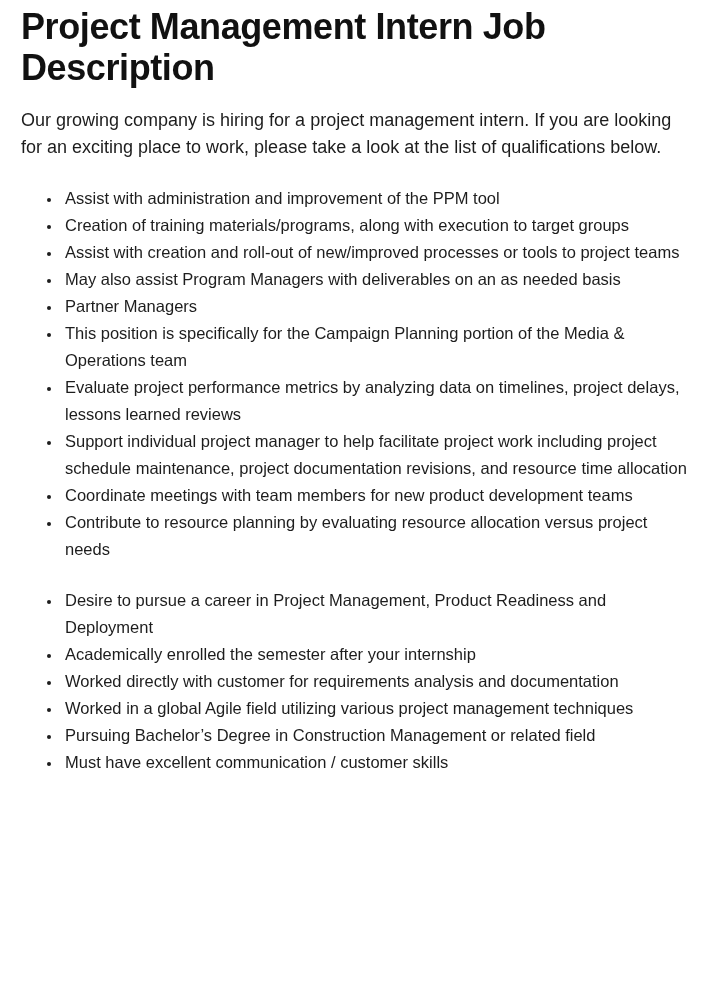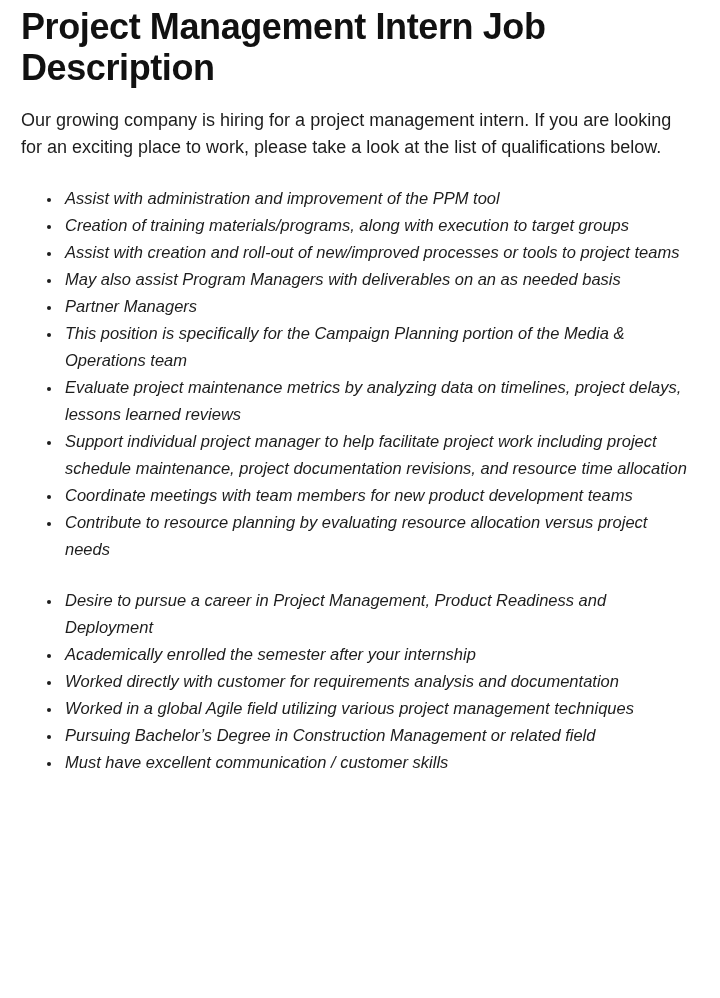--- a/index.html
+++ b/index.html
@@ -43,21 +43,20 @@
   }
   .bullet-list {
     margin: 24px 0 0 0;
     padding: 0 0 0 41px;
     font-size: 16.5px;
     line-height: 27px;
     list-style: disc outside;
   }
   .bullet-list li {
     padding-left: 3px;
-    font-style: italic;
   }
   .bullet-list li::marker {
     font-size: 13px;
     color: #1d1d1d;
   }
 </style>
 </head>
 <body>
 
 <div class="page">
@@ -67,21 +66,21 @@
   <p class="intro">Our growing company is hiring for a project management intern. If you are looking for an exciting place to work, please take a look at the list of qualifications below.</p>
 
 
   <ul class="bullet-list">
     <li>Assist with administration and improvement of the PPM tool</li>
     <li>Creation of training materials/programs, along with execution to target groups</li>
     <li>Assist with creation and roll-out of new/improved processes or tools to project teams</li>
     <li>May also assist Program Managers with deliverables on an as needed basis</li>
     <li>Partner Managers</li>
     <li>This position is specifically for the Campaign Planning portion of the Media &amp; Operations team</li>
-    <li>Evaluate project maintenance metrics by analyzing data on timelines, project delays, lessons learned reviews</li>
+    <li>Evaluate project performance metrics by analyzing data on timelines, project delays, lessons learned reviews</li>
     <li>Support individual project manager to help facilitate project work including project schedule maintenance, project documentation revisions, and resource time allocation</li>
     <li>Coordinate meetings with team members for new product development teams</li>
     <li>Contribute to resource planning by evaluating resource allocation versus project needs</li>
   </ul>
 
 
   <ul class="bullet-list">
     <li>Desire to pursue a career in Project Management, Product Readiness and Deployment</li>
     <li>Academically enrolled the semester after your internship</li>
     <li>Worked directly with customer for requirements analysis and documentation</li>

